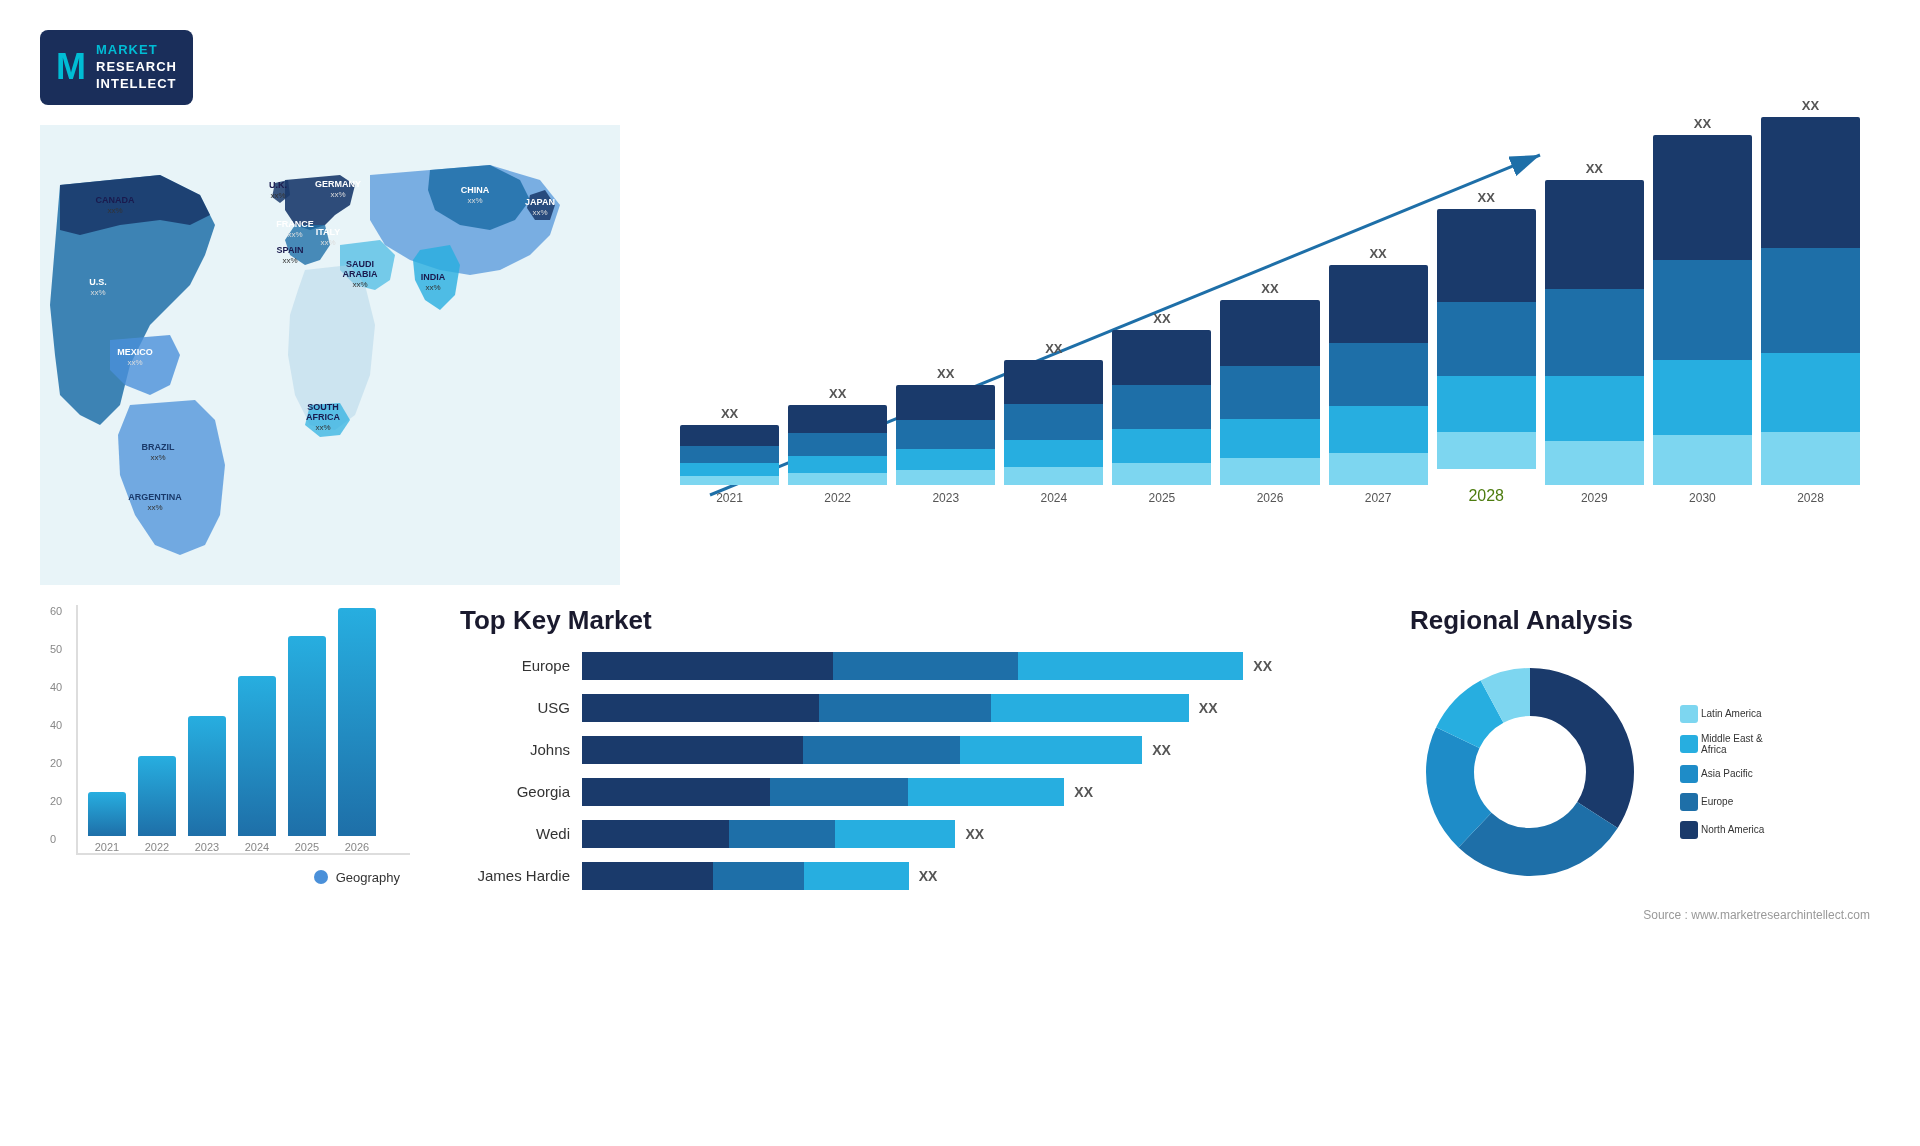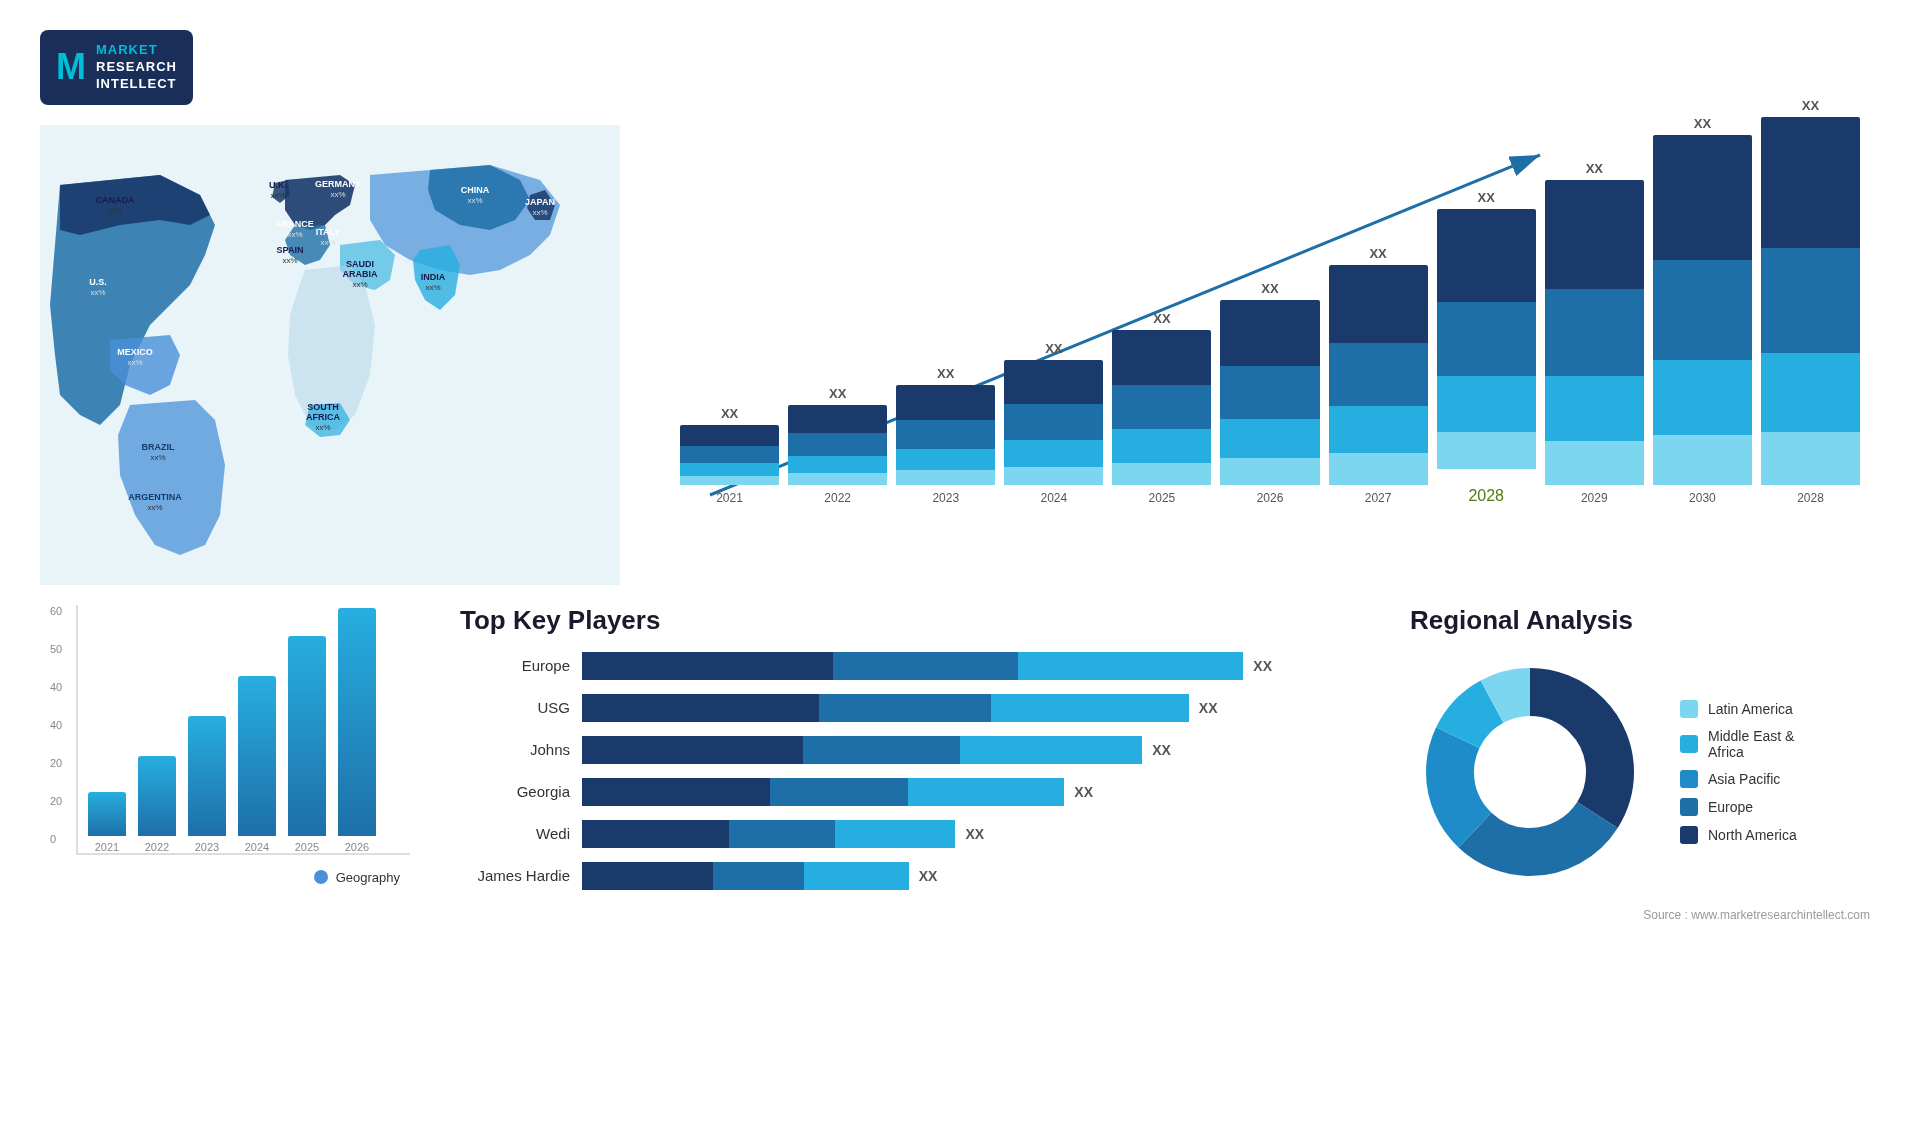--- a/index.html
+++ b/index.html
@@ -140,22 +140,22 @@
       margin-top: 10px;
     }
     .regional-legend {
       display: flex;
       flex-direction: column;
       gap: 10px;
     }
     .legend-item {
       display: flex;
       align-items: center;
-      gap: 10px;
-      font-size: 14px;
+      gap: 3px;
+      font-size: 10px;
       color: #333;
     }
     .legend-color {
       width: 18px;
       height: 18px;
       border-radius: 3px;
       flex-shrink: 0;
     }
     .source-text {
       text-align: right;
@@ -453,21 +453,21 @@
       </div>
 
       <div style="position:absolute;bottom:0;right:10px;display:flex;align-items:center;gap:8px;font-size:13px;color:#333;">
         <div style="width:14px;height:14px;border-radius:50%;background:#4a90d9;"></div>
         <span>Geography</span>
       </div>
     </div>
   </div>
 
   <div class="key-players-section">
-    <h2 class="section-title">Top Key Players</h2>
+    <h2 class="section-title">Top Key Market</h2>
 
     <div class="player-row">
       <span class="player-name">Europe</span>
       <div class="player-bar-container">
         <div class="player-bar" style="width:85%;">
           <div class="player-bar-seg1" style="flex:38;"></div>
           <div class="player-bar-seg2" style="flex:28;"></div>
           <div class="player-bar-seg3" style="flex:34;"></div>
         </div>
         <span class="player-value">XX</span>

